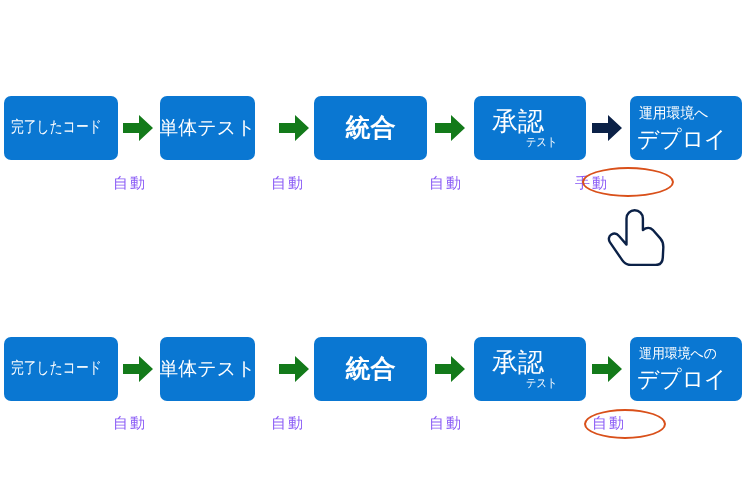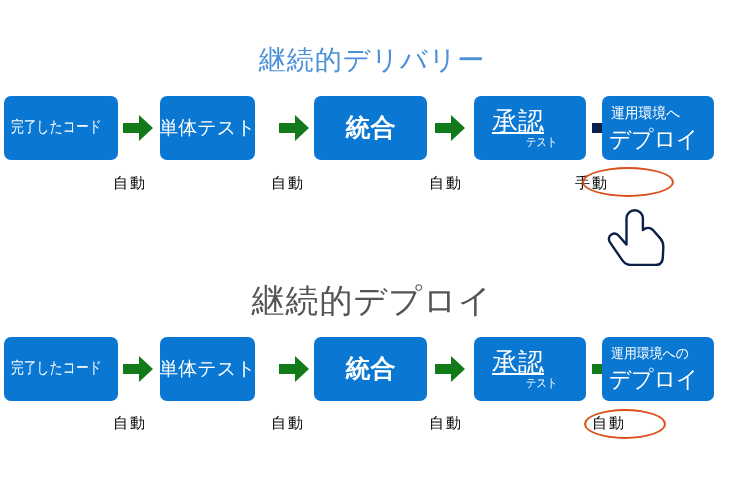--- a/index.html
+++ b/index.html
@@ -96,31 +96,30 @@
     left: 50%; top: 19px;
     transform: translateX(-50%);
     font-size: 25px;
   }
 
   
   .box-4 { left: 474px; width: 112px; }
   .box-4 .lbl-main {
     left: 18px; top: 12px;
     font-size: 26px;
-    text-decoration: underline;
   }
   .box-4 .lbl-sub {
     left: 52px; top: 40px;
     font-size: 12px;
     transform: scaleX(0.85);
     transform-origin: left center;
   }
 
   
-  .box-5 { left: 602px; width: 112px; }
+  .box-5 { left: 630px; width: 112px; }
   .box-5 .lbl-sub {
     left: 9px; top: 9px;
     font-size: 15px;
     transform: scaleX(0.92);
     transform-origin: left center;
   }
   .box-5 .lbl-main {
     left: 7px; top: 32px;
     font-size: 23px;
     transform: scaleX(0.95);
@@ -140,21 +139,21 @@
   .arrow-1 { left: 123px; }
   .arrow-2 { left: 279px; }
   .arrow-3 { left: 435px; }
   .arrow-4 { left: 592px; }
 
   
   .caption {
     position: absolute;
     white-space: nowrap;
     font-size: 15px;
-    color: #000000;
+    color: #8b5cf6;
     letter-spacing: 2px;
   }
   .cap-1 { left: 113px; top: 84px; }
   .cap-2 { left: 271px; top: 84px; }
   .cap-3 { left: 429px; top: 84px; }
   .cap-4 { left: 575px; top: 84px; }
   .row-cdep .cap-1 { left: 113px; top: 83px; }
   .row-cdep .cap-2 { left: 271px; top: 83px; }
   .row-cdep .cap-3 { left: 429px; top: 83px; }
   .row-cdep .cap-4 { left: 592px; top: 83px; }
@@ -183,21 +182,20 @@
     width: 62px;
     height: 70px;
   }
   .hand-cursor svg { display: block; width: 100%; height: 100%; }
 </style>
 </head>
 <body>
 
 <div id="diagram">
 
-  <div class="title title-cd">継続的デリバリー</div>
 
   <div class="row row-cd">
 
     <div class="stage-box box-1">
       <span class="stage-label lbl-main">完了したコード</span>
     </div>
 
     <div class="arrow arrow-1">
       <svg viewBox="0 0 30 28" xmlns="http://www.w3.org/2000/svg">
         <path d="M0 9 H16 V1 L30 14 L16 27 V19 H0 Z" fill="#137a1a"></path>
@@ -263,21 +261,20 @@
                  c-4.0 0 -6.4 -1.4 -8.6 -4.6
                  L6.0 46.4
                  c-2.0 -3.0 -1.2 -6.2 1.4 -7.8
                  c2.6 -1.6 5.6 -1.0 7.6 1.4
                  l7.5 8.6
                  Z"></path>
       </g>
     </svg>
   </div>
 
-  <div class="title title-cdep">継続的デプロイ</div>
 
   <div class="row row-cdep">
 
     <div class="stage-box box-1">
       <span class="stage-label lbl-main">完了したコード</span>
     </div>
 
     <div class="arrow arrow-1">
       <svg viewBox="0 0 30 28" xmlns="http://www.w3.org/2000/svg">
         <path d="M0 9 H16 V1 L30 14 L16 27 V19 H0 Z" fill="#137a1a"></path>

